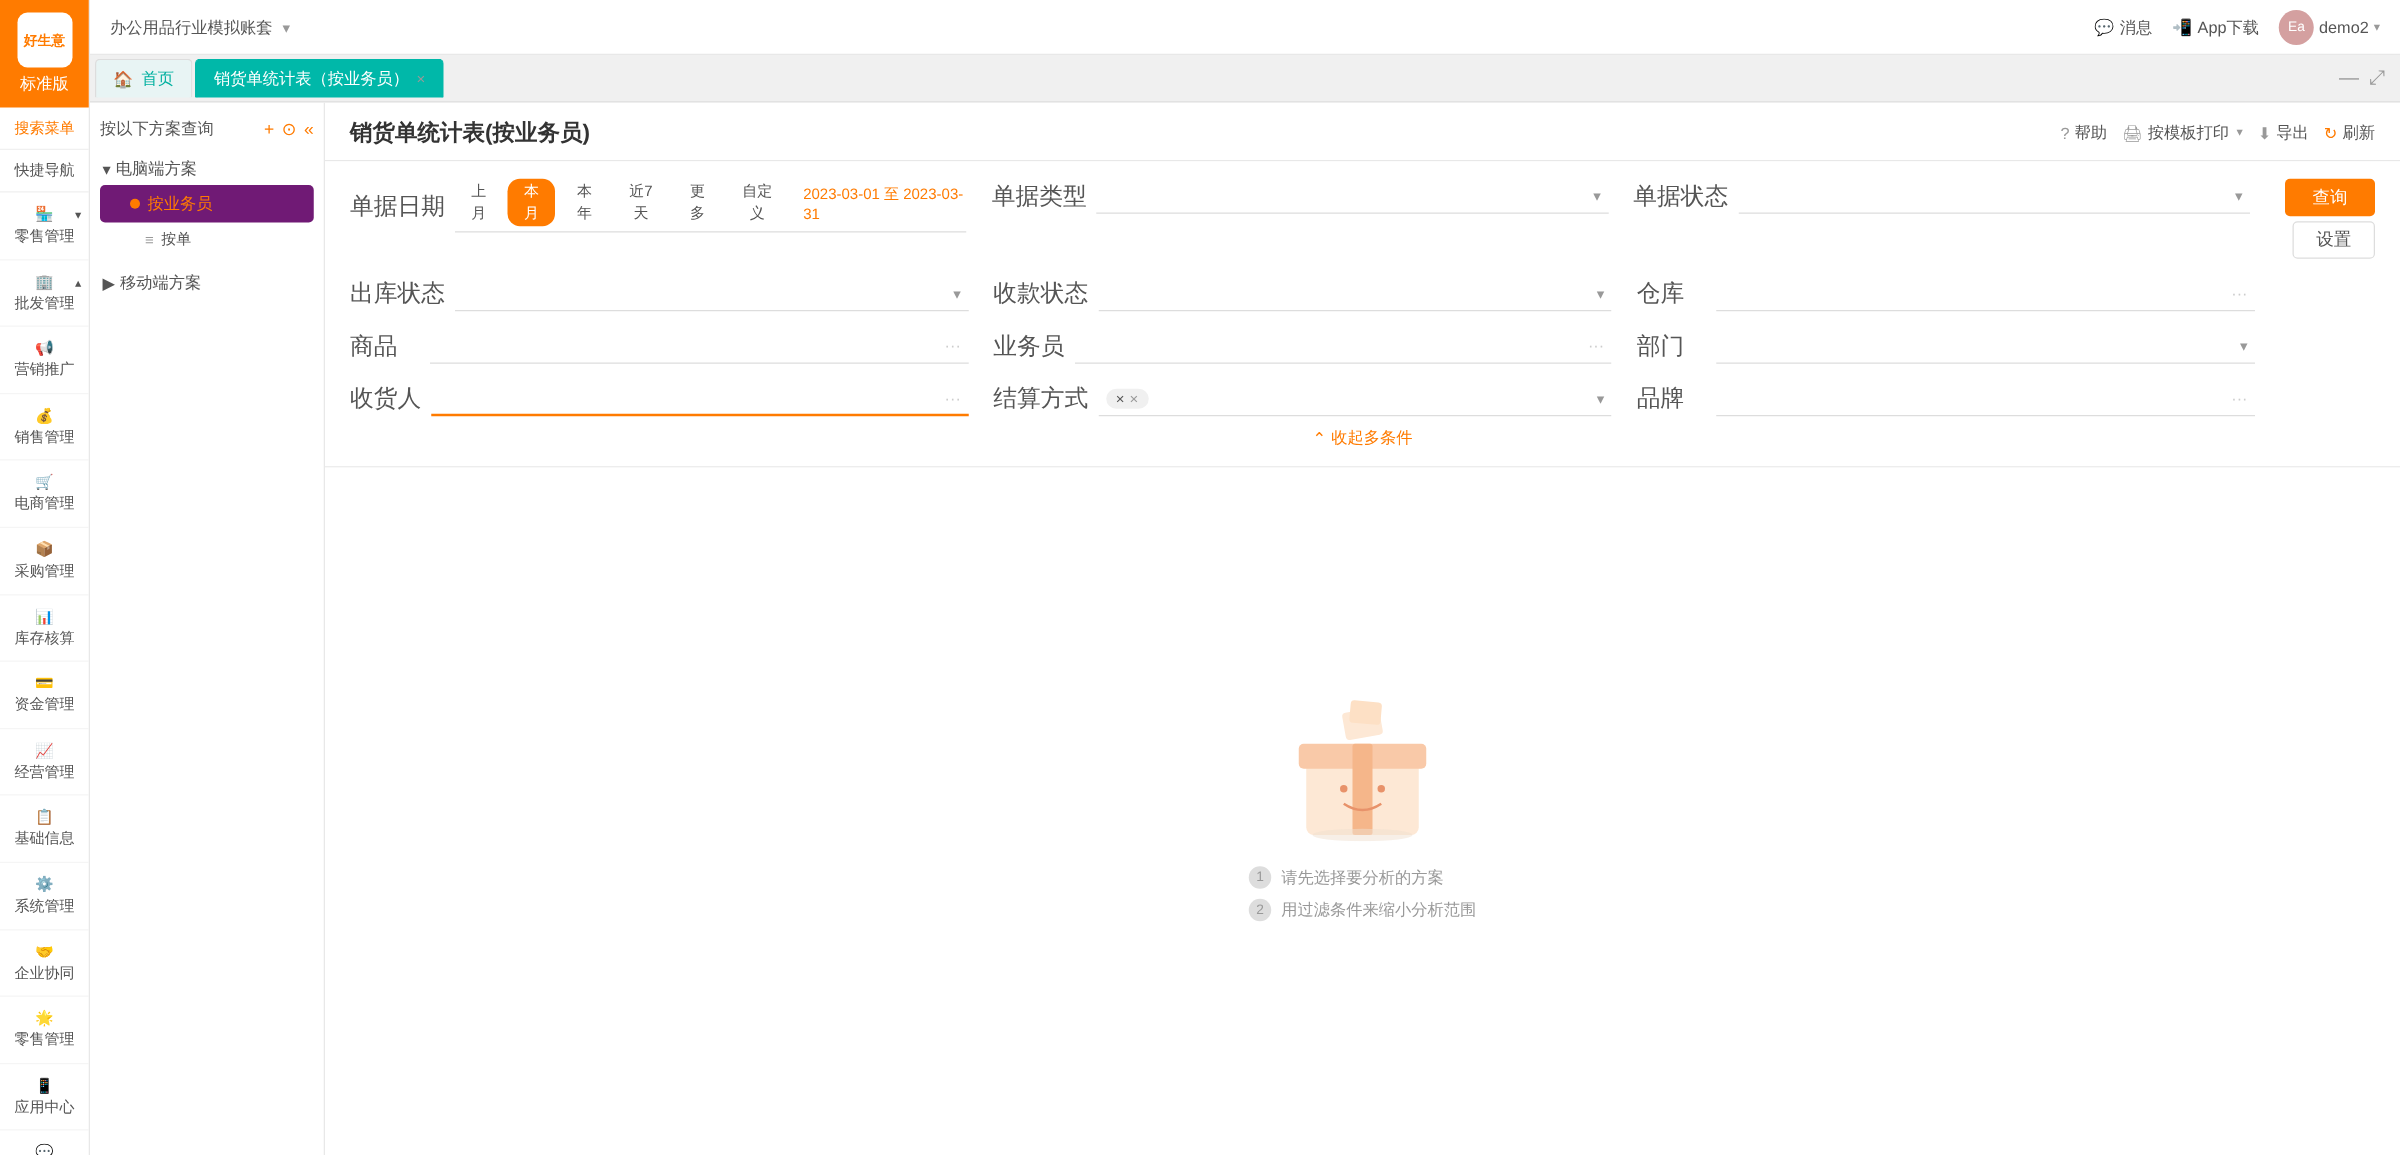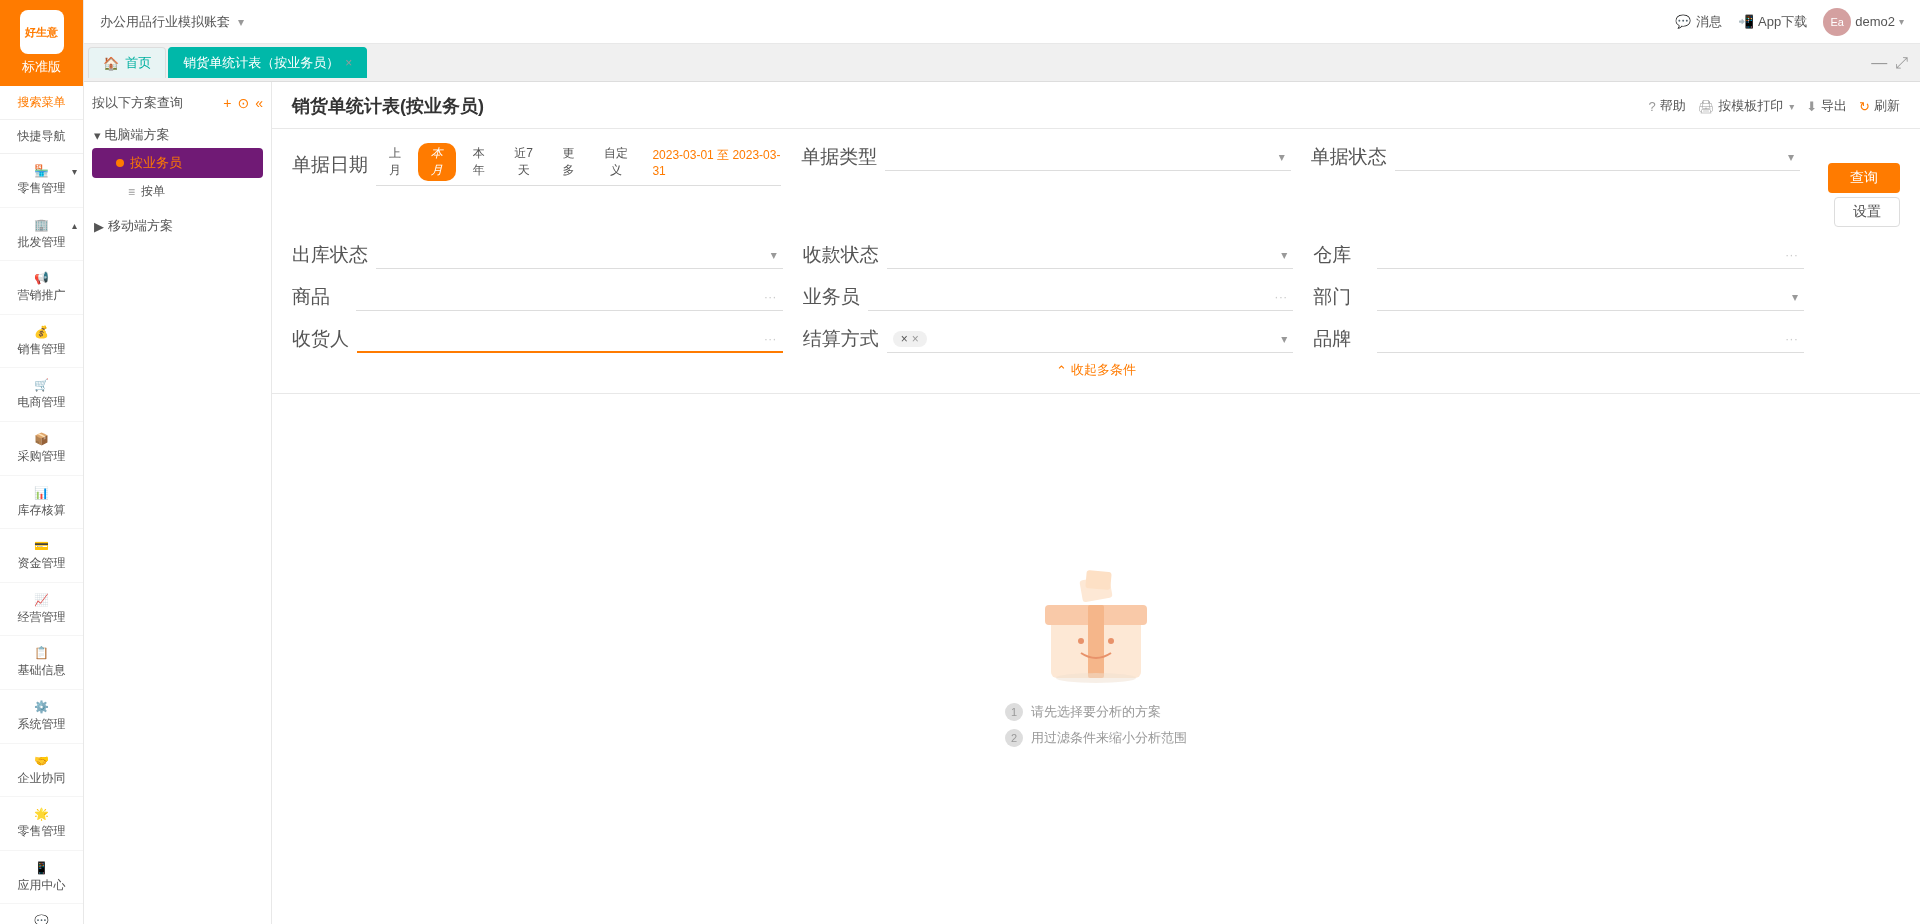--- a/index.html
+++ b/index.html
@@ -1,19 +1,19 @@
 <!DOCTYPE html>
 <html><head>
   <meta charset="utf-8">
   <style>
     * { box-sizing: border-box; margin: 0; padding: 0; }
     body { font-family: "Microsoft YaHei", "PingFang SC", sans-serif; font-size: 13px; background: #f5f5f5; color: #333; display: flex; height: 924px; overflow: hidden; }
 
     
-    .sidebar { width: 84px; background: #fff; display: flex; flex-direction: column; border-right: 1px solid #e8e8e8; height: 100%; }
+    .sidebar { width: 72px; background: #fff; display: flex; flex-direction: column; border-right: 1px solid #e8e8e8; height: 100%; }
     .sidebar-logo { padding: 10px 6px; display: flex; flex-direction: column; align-items: center; background: #ff7b00; }
     .logo-icon { width: 44px; height: 44px; background: #fff; border-radius: 8px; display: flex; align-items: center; justify-content: center; }
     .logo-icon span { color: #ff7b00; font-weight: bold; font-size: 11px; text-align: center; }
     .logo-label { color: #fff; font-size: 13px; margin-top: 4px; white-space: nowrap; }
     .sidebar-search { padding: 8px 6px; font-size: 12px; color: #ff7b00; text-align: center; cursor: pointer; border-bottom: 1px solid #f0f0f0; }
     .sidebar-nav { padding: 8px 6px; font-size: 12px; color: #555; text-align: center; cursor: pointer; border-bottom: 1px solid #f0f0f0; }
     .sidebar-menu { flex: 1; overflow-y: auto; }
     .sidebar-item { display: flex; flex-direction: column; align-items: center; padding: 10px 4px; cursor: pointer; font-size: 12px; color: #555; border-bottom: 1px solid #f5f5f5; position: relative; }
     .sidebar-item .item-label { margin-top: 3px; text-align: center; line-height: 1.3; }
     .sidebar-item .arrow { position: absolute; right: 6px; top: 12px; font-size: 10px; }
@@ -61,21 +61,21 @@
     .page-header { display: flex; align-items: center; justify-content: space-between; padding: 12px 20px 10px; background: #fff; border-bottom: 1px solid #e8e8e8; }
     .page-title { font-size: 18px; font-weight: 600; color: #333; }
     .page-header-actions { display: flex; align-items: center; gap: 12px; }
     .header-action { display: flex; align-items: center; gap: 4px; font-size: 13px; color: #555; cursor: pointer; }
 
     
     .filter-area { background: #fff; padding: 14px 20px; border-bottom: 1px solid #e8e8e8; }
     .filter-label { font-size: 19px; color: #555; white-space: nowrap; margin-right: 8px; min-width: 56px; }
     .filter-control { flex: 1; display: flex; align-items: center; border-bottom: 1px solid #ddd; padding: 4px 6px; min-height: 28px; position: relative; }
     .date-btn { padding: 2px 8px; border-radius: 3px; font-size: 12px; cursor: pointer; color: #555; border: none; background: transparent; }
-    .date-btn.active { background: #ff7b00; color: #fff; border-radius: 10px; font-style: italic; }
+    .date-btn.active { background: #ff7b00; color: #fff; border-radius: 10px; }
     .date-range { font-size: 12px; color: #ff7b00; }
     .filter-select { display: flex; align-items: center; justify-content: space-between; width: 100%; cursor: pointer; }
     .filter-select .arrow { color: #999; font-size: 12px; }
     .collapse-btn { display: flex; align-items: center; gap: 4px; color: #ff7b00; font-size: 13px; cursor: pointer; justify-content: center; margin-top: 8px; }
 
     
     .query-btn { background: #ff7b00; color: #fff; border: none; border-radius: 4px; padding: 6px 22px; font-size: 14px; cursor: pointer; }
     .set-btn { background: #fff; color: #555; border: 1px solid #ddd; border-radius: 4px; padding: 5px 18px; font-size: 14px; cursor: pointer; margin-top: 4px; }
     .query-area { display: flex; flex-direction: column; align-items: flex-end; padding-left: 12px; }
 
@@ -299,21 +299,21 @@
           </div>
           <div style="display:flex;align-items:center;flex:1;margin-left:20px;">
             <span class="filter-label">单据状态</span>
             <div class="filter-control" style="flex:1;">
               <div class="filter-select">
                 <span></span>
                 <span class="arrow">▾</span>
               </div>
             </div>
           </div>
-          <div class="query-area" style="margin-left:16px;min-width:80px;margin-top:20px;">
+          <div class="query-area" style="margin-left:16px;min-width:80px;">
             <button class="query-btn">查询</button>
             <button class="set-btn">设置</button>
           </div>
         </div>
 
         <div style="display:flex;align-items:center;margin-bottom:14px;margin-right:96px;">
           <div style="display:flex;align-items:center;flex:1;">
             <span class="filter-label">出库状态</span>
             <div class="filter-control" style="flex:1;">
               <div class="filter-select">

